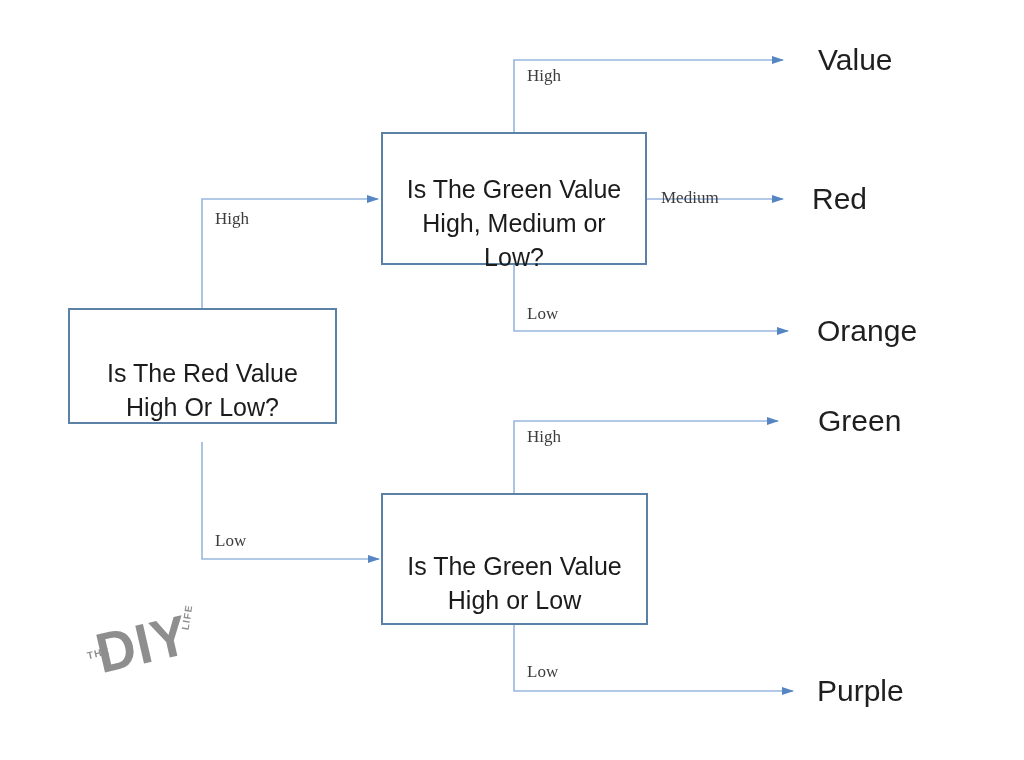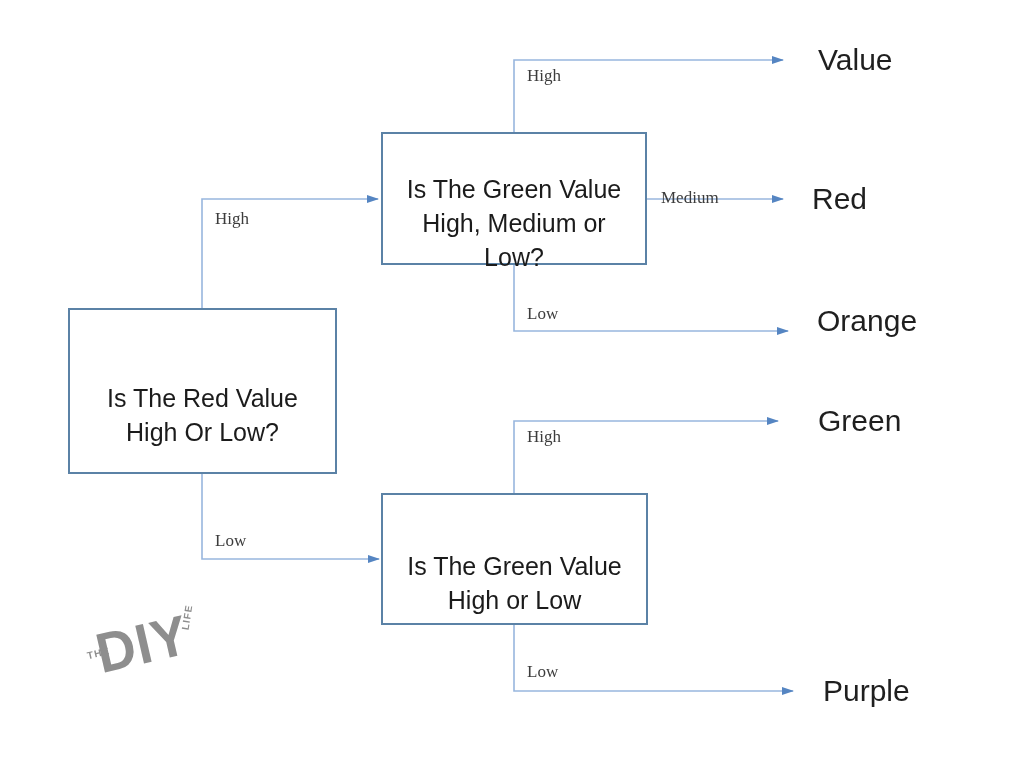--- a/index.html
+++ b/index.html
@@ -32,21 +32,21 @@
     display: flex; align-items: center; justify-content: center;
     text-align: center;
   }
   .node-label {
     white-space: pre-line;
     font-size: 25px;
     line-height: 34px;
     color: var(--question-text);
     margin-top: 48px;
   }
-  .node-root   { left: 68px;  top: 308px; width: 269px; height: 166px; }
+  .node-root   { left: 68px;  top: 308px; width: 269px; height: 116px; }
   .node-top    { left: 381px; top: 132px; width: 266px; height: 133px; }
   .node-bottom { left: 381px; top: 493px; width: 267px; height: 132px; }
 
   .edge-label {
     position: absolute;
     font-size: 17px;
     line-height: 20px;
     color: var(--branch-label-text);
     font-family: Liberation Serif, serif;
   }
@@ -59,23 +59,23 @@
   .el-bottom-low  { left: 527px; top: 662px; }
 
   .outcome {
     position: absolute;
     font-size: 30px;
     line-height: 36px;
     color: var(--outcome-text);
   }
   .out-yellow { left: 818px; top: 42px; }
   .out-red    { left: 812px; top: 181px; }
-  .out-orange { left: 817px; top: 303px; }
+  .out-orange { left: 817px; top: 313px; }
   .out-green  { left: 818px; top: 403px; }
-  .out-purple { left: 817px; top: 673px; margin-left: 6px; }
+  .out-purple { left: 817px; top: 673px; }
 
   .logo {
     position: absolute; left: 86px; top: 610px; width: 120px; height: 85px;
     transform: rotate(-13deg);
     color: var(--logo-gray);
     font-weight: bold;
   }
   .logo-the  { position: absolute; left: 2px;  top: 27px; font-size: 10px; letter-spacing: 1px; }
   .logo-diy  { position: absolute; left: 12px; top: 6px;  font-size: 54px; line-height: 1; letter-spacing: 1px; transform: scaleY(1.04); }
   .logo-life { position: absolute; left: 95px; top: 12px; font-size: 10px; letter-spacing: 1px; transform: rotate(-68deg); }

